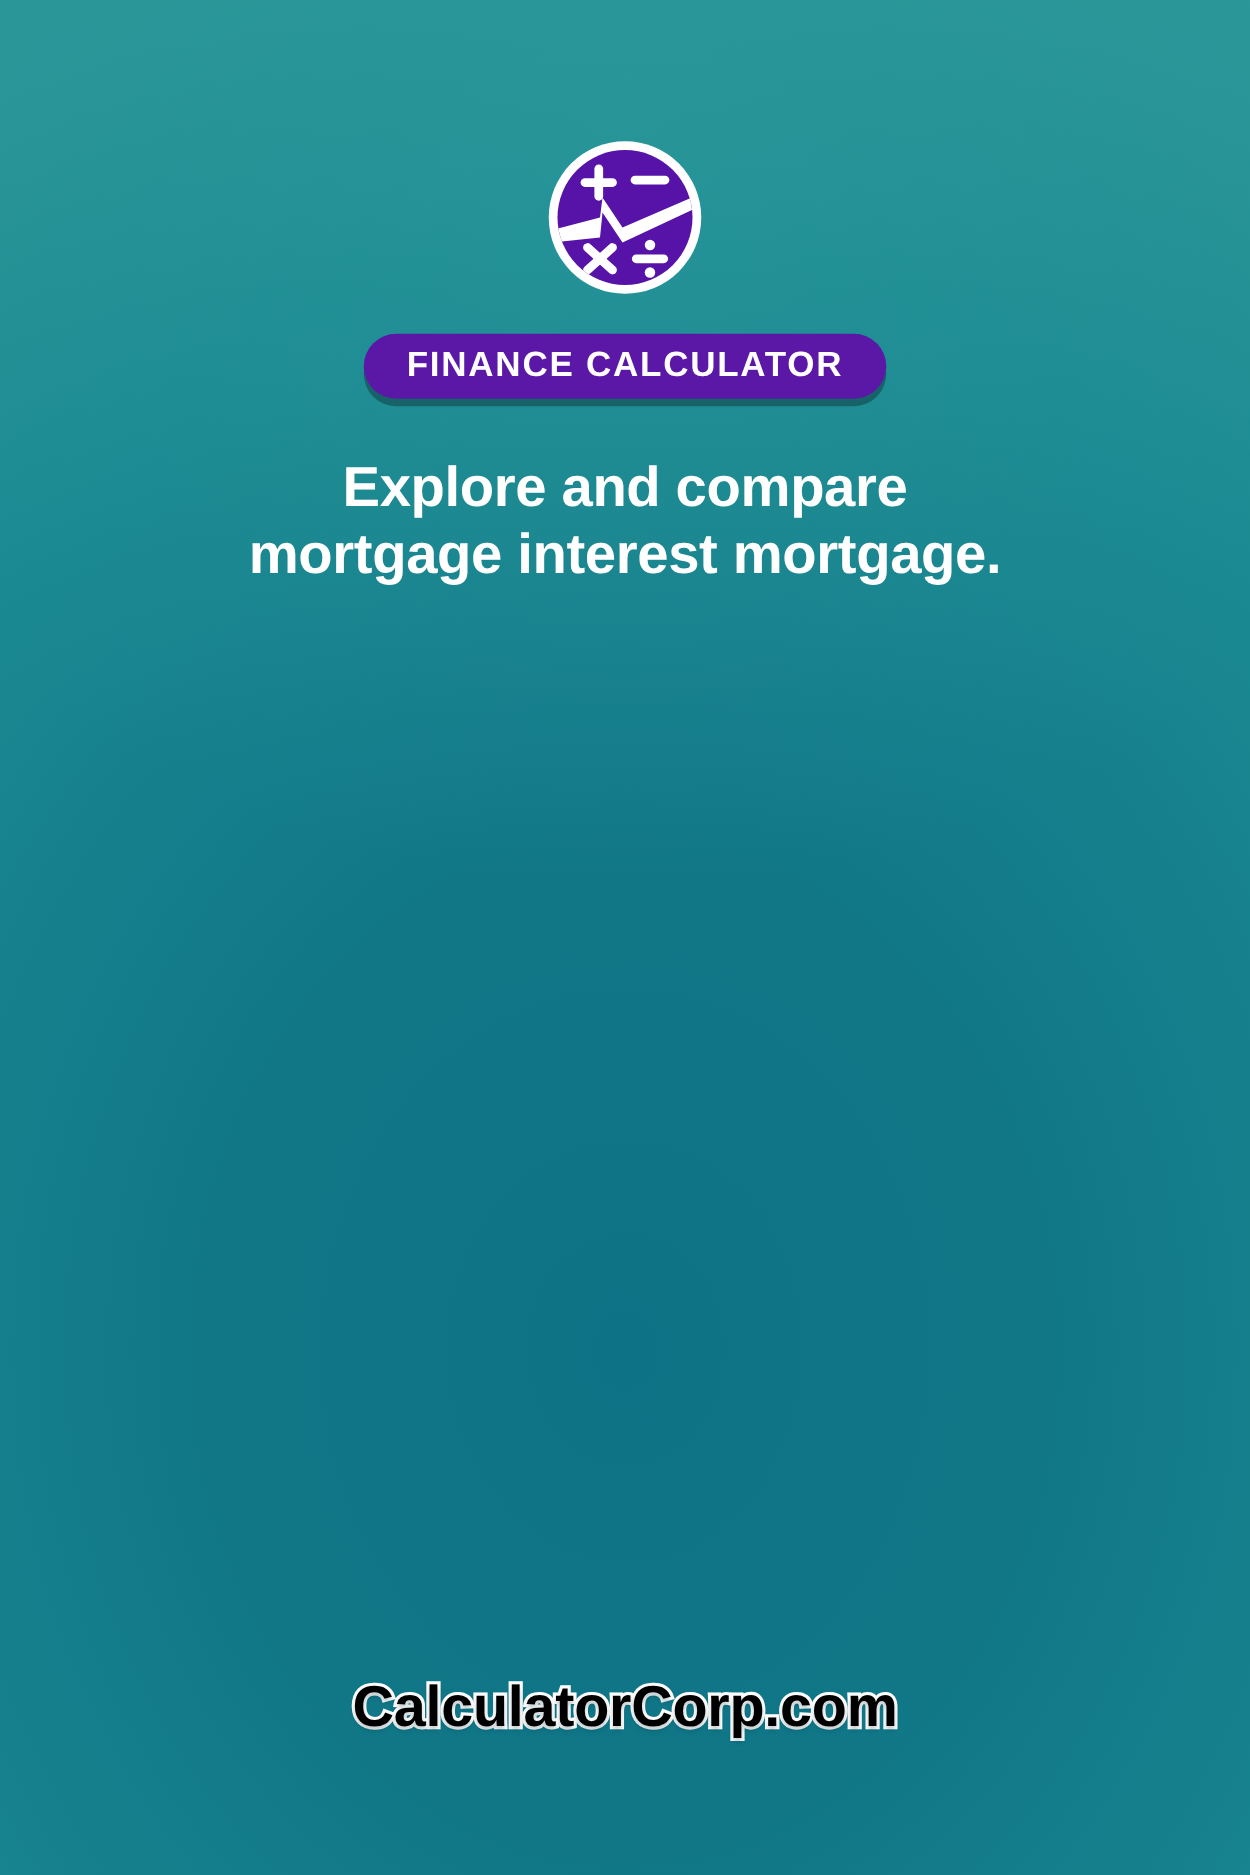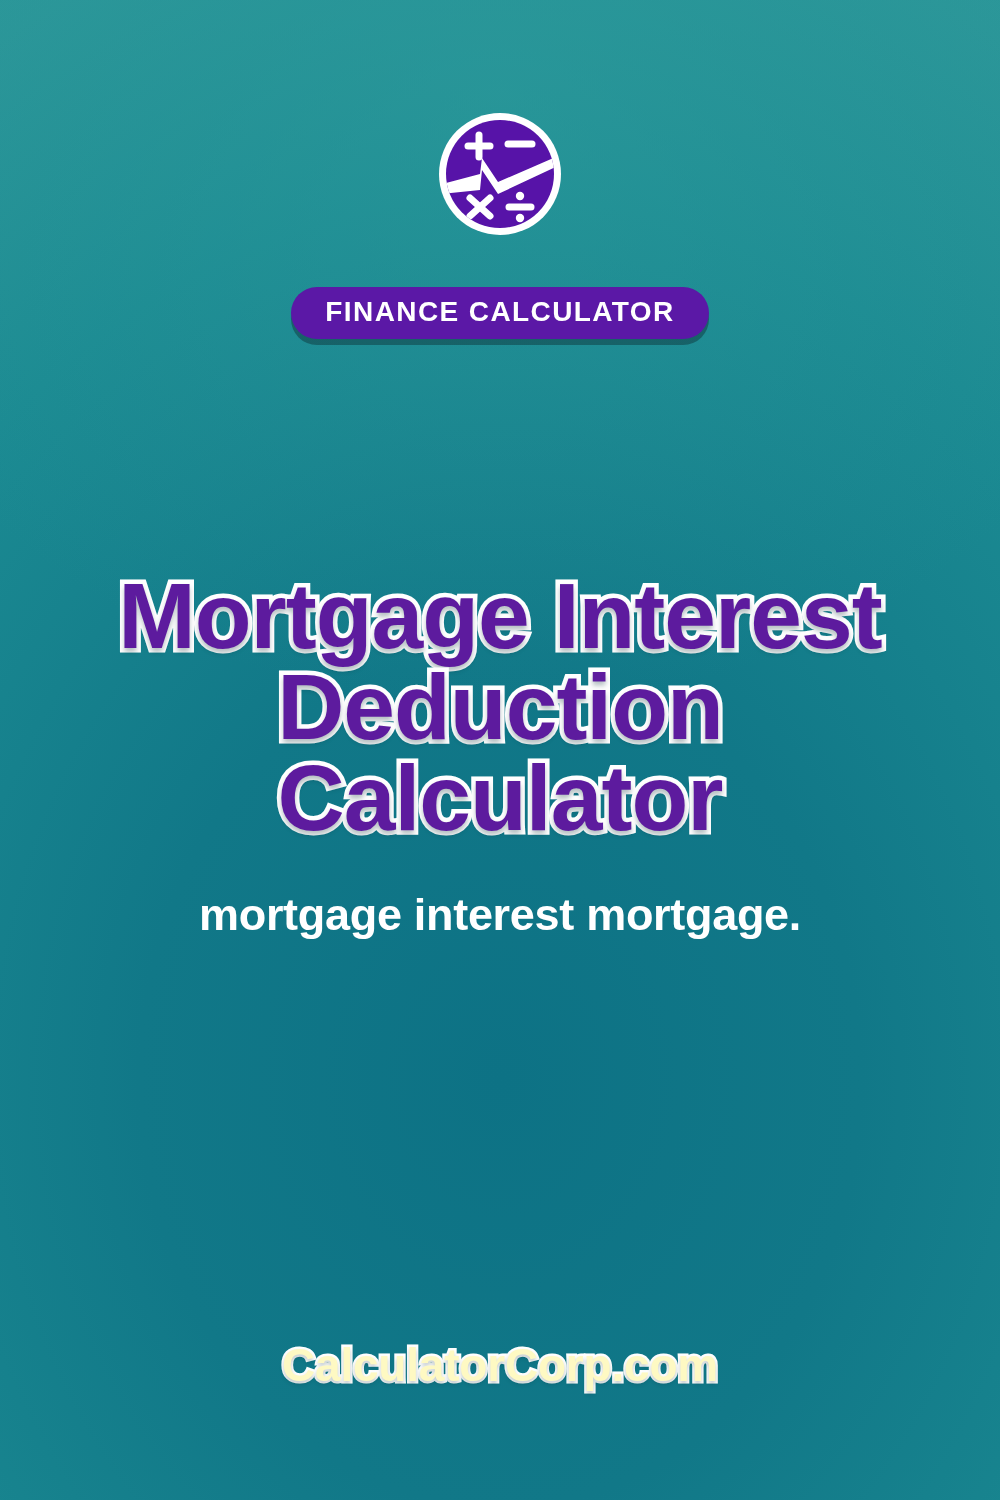--- a/index.html
+++ b/index.html
@@ -64,21 +64,21 @@
     position:absolute;
     inset:7px;
     border-radius:50%;
     background:#5713a8;
     overflow:hidden;
   }
   .logo-svg { position:absolute; inset:0; width:100%; height:100%; }
 
   
   .badge {
-    margin-top:52px;
+    margin-top:32px;
     position:relative;
   }
   .badge-pill {
     position:relative;
     background:#5b18a6;
     border-radius:999px;
     padding:11px 34px 13px;
     box-shadow:0 6px 0 rgba(12,40,46,0.42);
   }
   .badge-label {
@@ -124,21 +124,21 @@
   
   .footer {
     position:absolute;
     left:0;
     right:0;
     top:1338px;
     text-align:center;
   }
   .footer-url {
     display:inline-block;
-    color:#fef9c3;
+    color:#000000;
     font-size:46px;
     font-weight:bold;
     letter-spacing:-0.2px;
     -webkit-text-stroke:5px #ffffff;
     paint-order:stroke fill;
     text-shadow:0 3px 4px rgba(10,45,52,0.25);
   }
 </style>
 </head>
 <body>
@@ -177,27 +177,23 @@
       </svg>
     </div>
   </div>
 
   <div class="badge">
     <div class="badge-pill">
       <span class="badge-label">FINANCE CALCULATOR</span>
     </div>
   </div>
 
-  <h1 class="title">
-    <span class="title-line">Mortgage Interest</span>
-    <span class="title-line">Deduction</span>
-    <span class="title-line">Calculator</span>
-  </h1>
 
   <p class="subtitle">
+    <span class="sub-line">Explore and compare</span>
     <span class="sub-line">mortgage interest mortgage.</span>
   </p>
 
 </div>
 
 <div class="footer">
   <span class="footer-url">CalculatorCorp.com</span>
 </div>
 
 </body></html>

